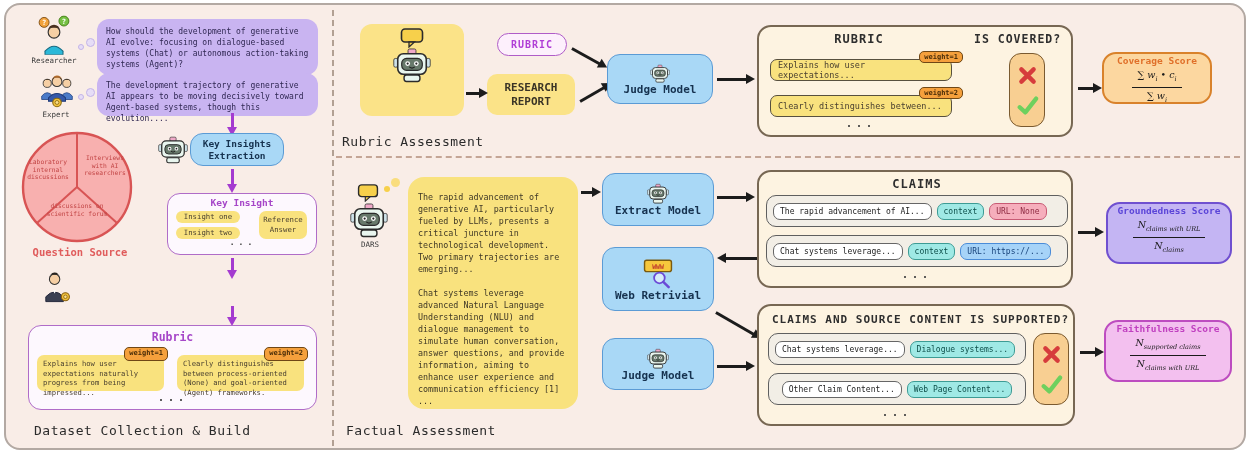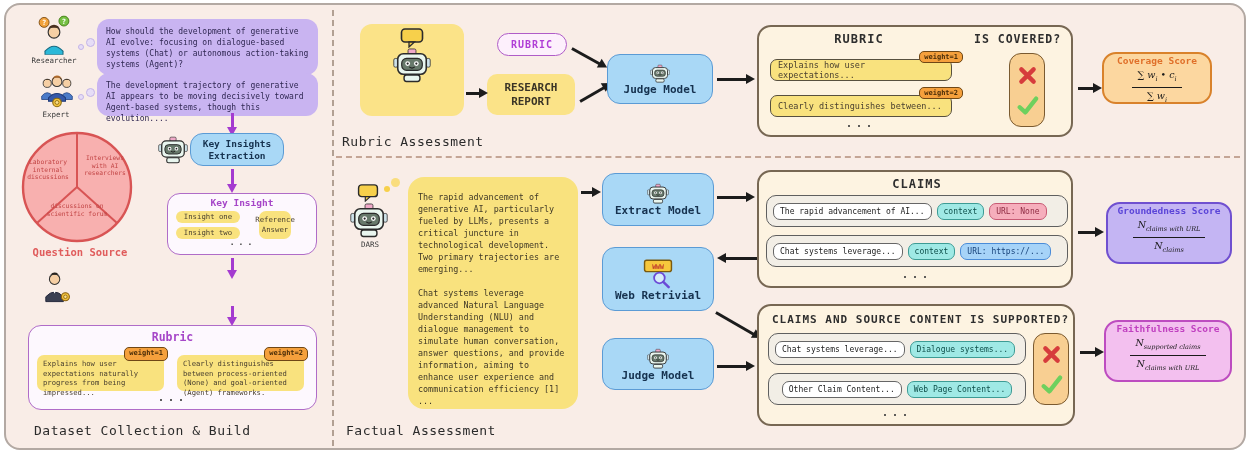--- a/index.html
+++ b/index.html
@@ -154,21 +154,21 @@
   <div class="abs blue-box" style="left:190px;top:133px;width:94px;height:33px;font-size:9.5px;line-height:12px;">
     <span>Key Insights Extraction</span>
   </div>
 
   <div class="arv" style="left:231px;top:169px;height:16px;"></div>
 
   <div class="abs purple-box" style="left:167px;top:193px;width:150px;height:62px;">
     <div class="purple-title" style="font-size:9.5px;margin-top:3px;">Key Insight</div>
     <div class="abs yellow-card" style="left:8px;top:17px;width:64px;height:12px;font-size:7.3px;text-align:center;line-height:12px;">Insight one</div>
     <div class="abs yellow-card" style="left:8px;top:33px;width:64px;height:12px;font-size:7.3px;text-align:center;line-height:12px;">Insight two</div>
-    <div class="abs yellow-card" style="left:91px;top:17px;width:32px;height:28px;font-size:7.3px;text-align:center;line-height:10px;display:flex;align-items:center;justify-content:center;padding:0 3px;">Reference Answer</div>
+    <div class="abs yellow-card" style="left:91px;top:17px;width:48px;height:28px;font-size:7.3px;text-align:center;line-height:10px;display:flex;align-items:center;justify-content:center;padding:0 3px;">Reference Answer</div>
     <div class="abs dots" style="left:55px;top:44px;width:40px;font-size:8px;">...</div>
   </div>
 
   <div class="arv" style="left:231px;top:258px;height:13px;"></div>
 
   <svg class="abs" style="left:42px;top:272px;" width="30" height="32" viewBox="0 0 36 40">
       <use href="#verifier-sym"></use>
     </svg>
 
   <div class="arv" style="left:231px;top:306px;height:12px;"></div>

